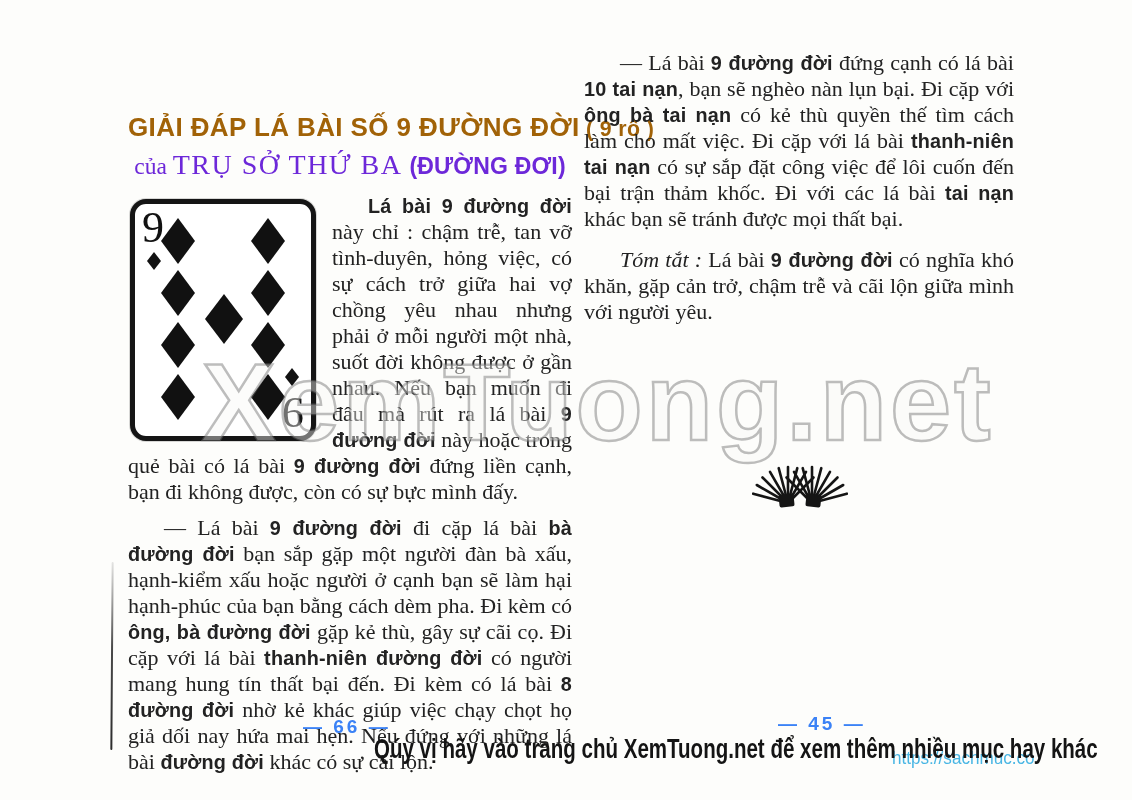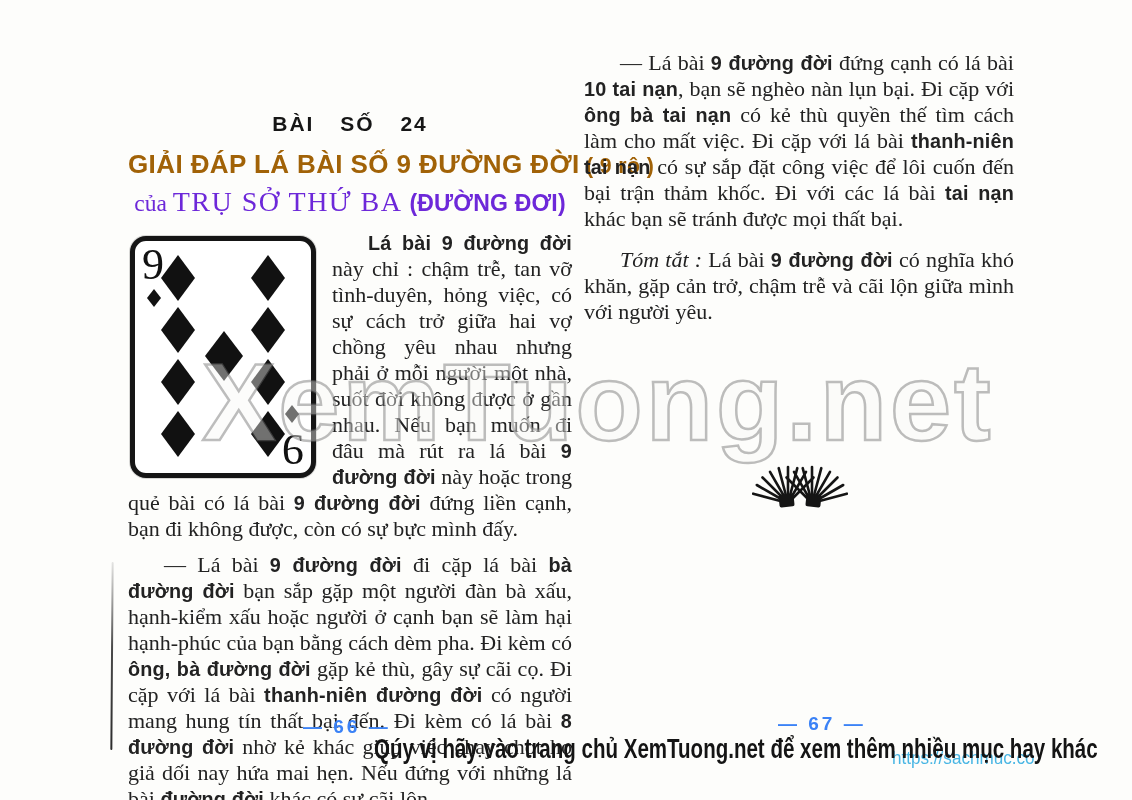--- a/index.html
+++ b/index.html
@@ -88,21 +88,20 @@
   .spine-line{
     position:absolute;left:111px;top:562px;width:2px;height:188px;border-radius:2px;
     background:linear-gradient(to bottom, rgba(130,130,130,.2), #4a4a4a 45%, #2c2c2c);
     transform:rotate(.4deg);
   }
 </style>
 </head>
 <body>
 
 <div class="col-left">
-  <div class="lesson-no">BÀI SỐ 24</div>
   <div class="title1"><span>GIẢI ĐÁP LÁ BÀI SỐ 9 ĐƯỜNG ĐỜI</span><span class="rsm"> ( 9 </span><span class="rsm">rô</span><span class="rsm"> )</span></div>
   <div class="title2"><span class="rlc">của </span><span class="rlg">TRỤ SỞ THỨ BA </span><span class="rb">(ĐƯỜNG ĐƠI)</span></div>
 
   <div>
 
     <div class="card">
       <span class="rank rank-top">9</span>
       <span class="pip-sm pipsm-top"></span>
       <span class="pip p1"></span>
       <span class="pip p2"></span>
@@ -148,21 +147,21 @@
       <line x1="60" y1="45" x2="78" y2="13.8"></line>
     <line x1="60" y1="45" x2="85.5" y2="19.5"></line>
       <line x1="60" y1="45" x2="91.2" y2="27"></line>
     <line x1="60" y1="45" x2="94.8" y2="35.7"></line>
   </g>
   <rect x="27" y="36" width="15" height="13" rx="2" fill="#151515" transform="rotate(-6 34 42)"></rect>
   <rect x="54" y="36" width="15" height="13" rx="2" fill="#151515" transform="rotate(6 62 42)"></rect>
 </svg>
 
 <div class="pn pn-left">— 66 —</div>
-<div class="pn pn-right">— 67 —</div>
+<div class="pn pn-right">— 45 —</div>
 
 <div class="wm">XemTuong.net</div>
 
 <div class="footer-url">https://sachmuc.co</div>
 
 <div class="footer-text">Qúy vị hãy vào trang chủ XemTuong.net để xem thêm nhiều mục hay khác</div>
 
 <div class="spine-line"></div>
 
 </body></html>

